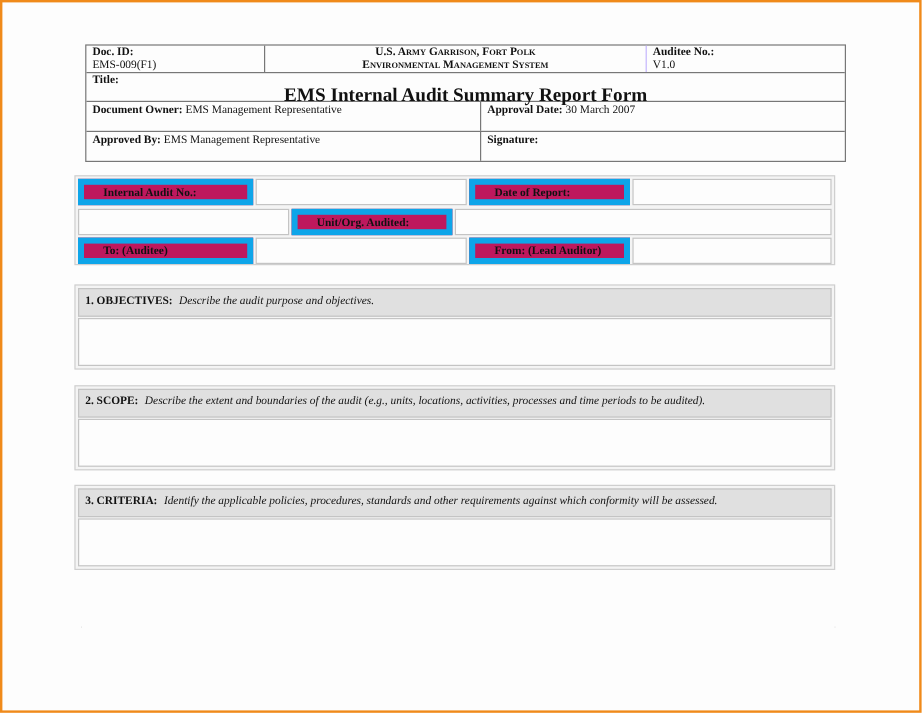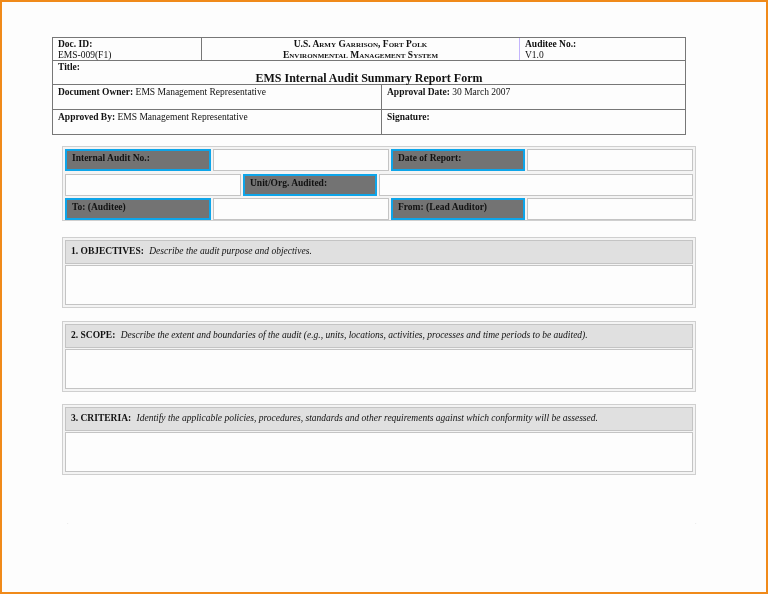--- a/index.html
+++ b/index.html
@@ -13,51 +13,51 @@
   .frame {
     position: absolute; left: 0; top: 0; width: 768px; height: 594px;
     box-sizing: border-box;
     border: 2px solid #f08a1a;
     pointer-events: none;
   }
   .page { position: absolute; left: 0; top: 0; width: 768px; height: 594px; }
 
   
   .hdr {
-    position: absolute; left: 52px; top: 37px; width: 634px;
+    position: absolute; left: 71px; top: 37px; width: 634px;
     border: 1px solid #777; box-sizing: border-box;
     font-size: 9.5px;
   }
   .hdr-row { display: flex; border-bottom: 1px solid #777; box-sizing: border-box; }
   .hdr-row:last-child { border-bottom: none; }
   .cell { box-sizing: border-box; padding: 1px 5px; }
   .b { font-weight: bold; }
   .r1 { height: 23px; }
   .r1 .c1 { width: 149px; border-right: 1px solid #777; line-height: 11px; }
   .r1 .c2 { width: 318px; border-right: 1px solid #c4b5fd; text-align: center; line-height: 11px; font-weight: bold; font-size: 8.5px; }
   .r1 .c3 { flex: 1; line-height: 11px; }
   .r2 { height: 24px; display: block; position: relative; }
   .r2 .tlabel { position: absolute; left: 5px; top: 1px; font-weight: bold; }
-  .r2 .ttext { position: absolute; left: 0; right: 0; top: 10px; text-align: center; font-weight: bold; font-size: 12px; }
+  .r2 .ttext { position: absolute; left: 0; right: 0; top: 10px; text-align: center; font-weight: bold; font-size: 16px; }
   .r3, .r4 { height: 24.5px; }
   .r3 .c1, .r4 .c1 { width: 329px; border-right: 1px solid #777; padding-top: 2px; }
   .r3 .c2, .r4 .c2 { flex: 1; padding-top: 2px; }
 
   
   .info {
     position: absolute; left: 62px; top: 146px; width: 634px; height: 75px;
     border: 1px solid #cfcfcf; box-sizing: border-box;
     background: #f4f4f4;
     padding: 1px;
     font-size: 9.5px; font-weight: bold;
   }
   .info-row { display: flex; height: 24px; margin-bottom: 0.5px; }
   .lbl {
-    background: #737373; border: 2px solid #0ea5e9; box-sizing: border-box;
-    padding: 2px 5px; margin: 1px;
+    background: #be185d; border: 5px solid #0ea5e9; box-sizing: border-box;
+    padding: 2px 16px; margin: 1px;
   }
   .val {
     background: #fdfdfd; border: 1px solid #c4c4c4; box-sizing: border-box; margin: 1px;
   }
   .lbl.a { width: 146px; }
   .val.a { width: 176px; }
   .lbl.b2 { width: 134px; }
   .val.b2 { flex: 1; }
 
   

